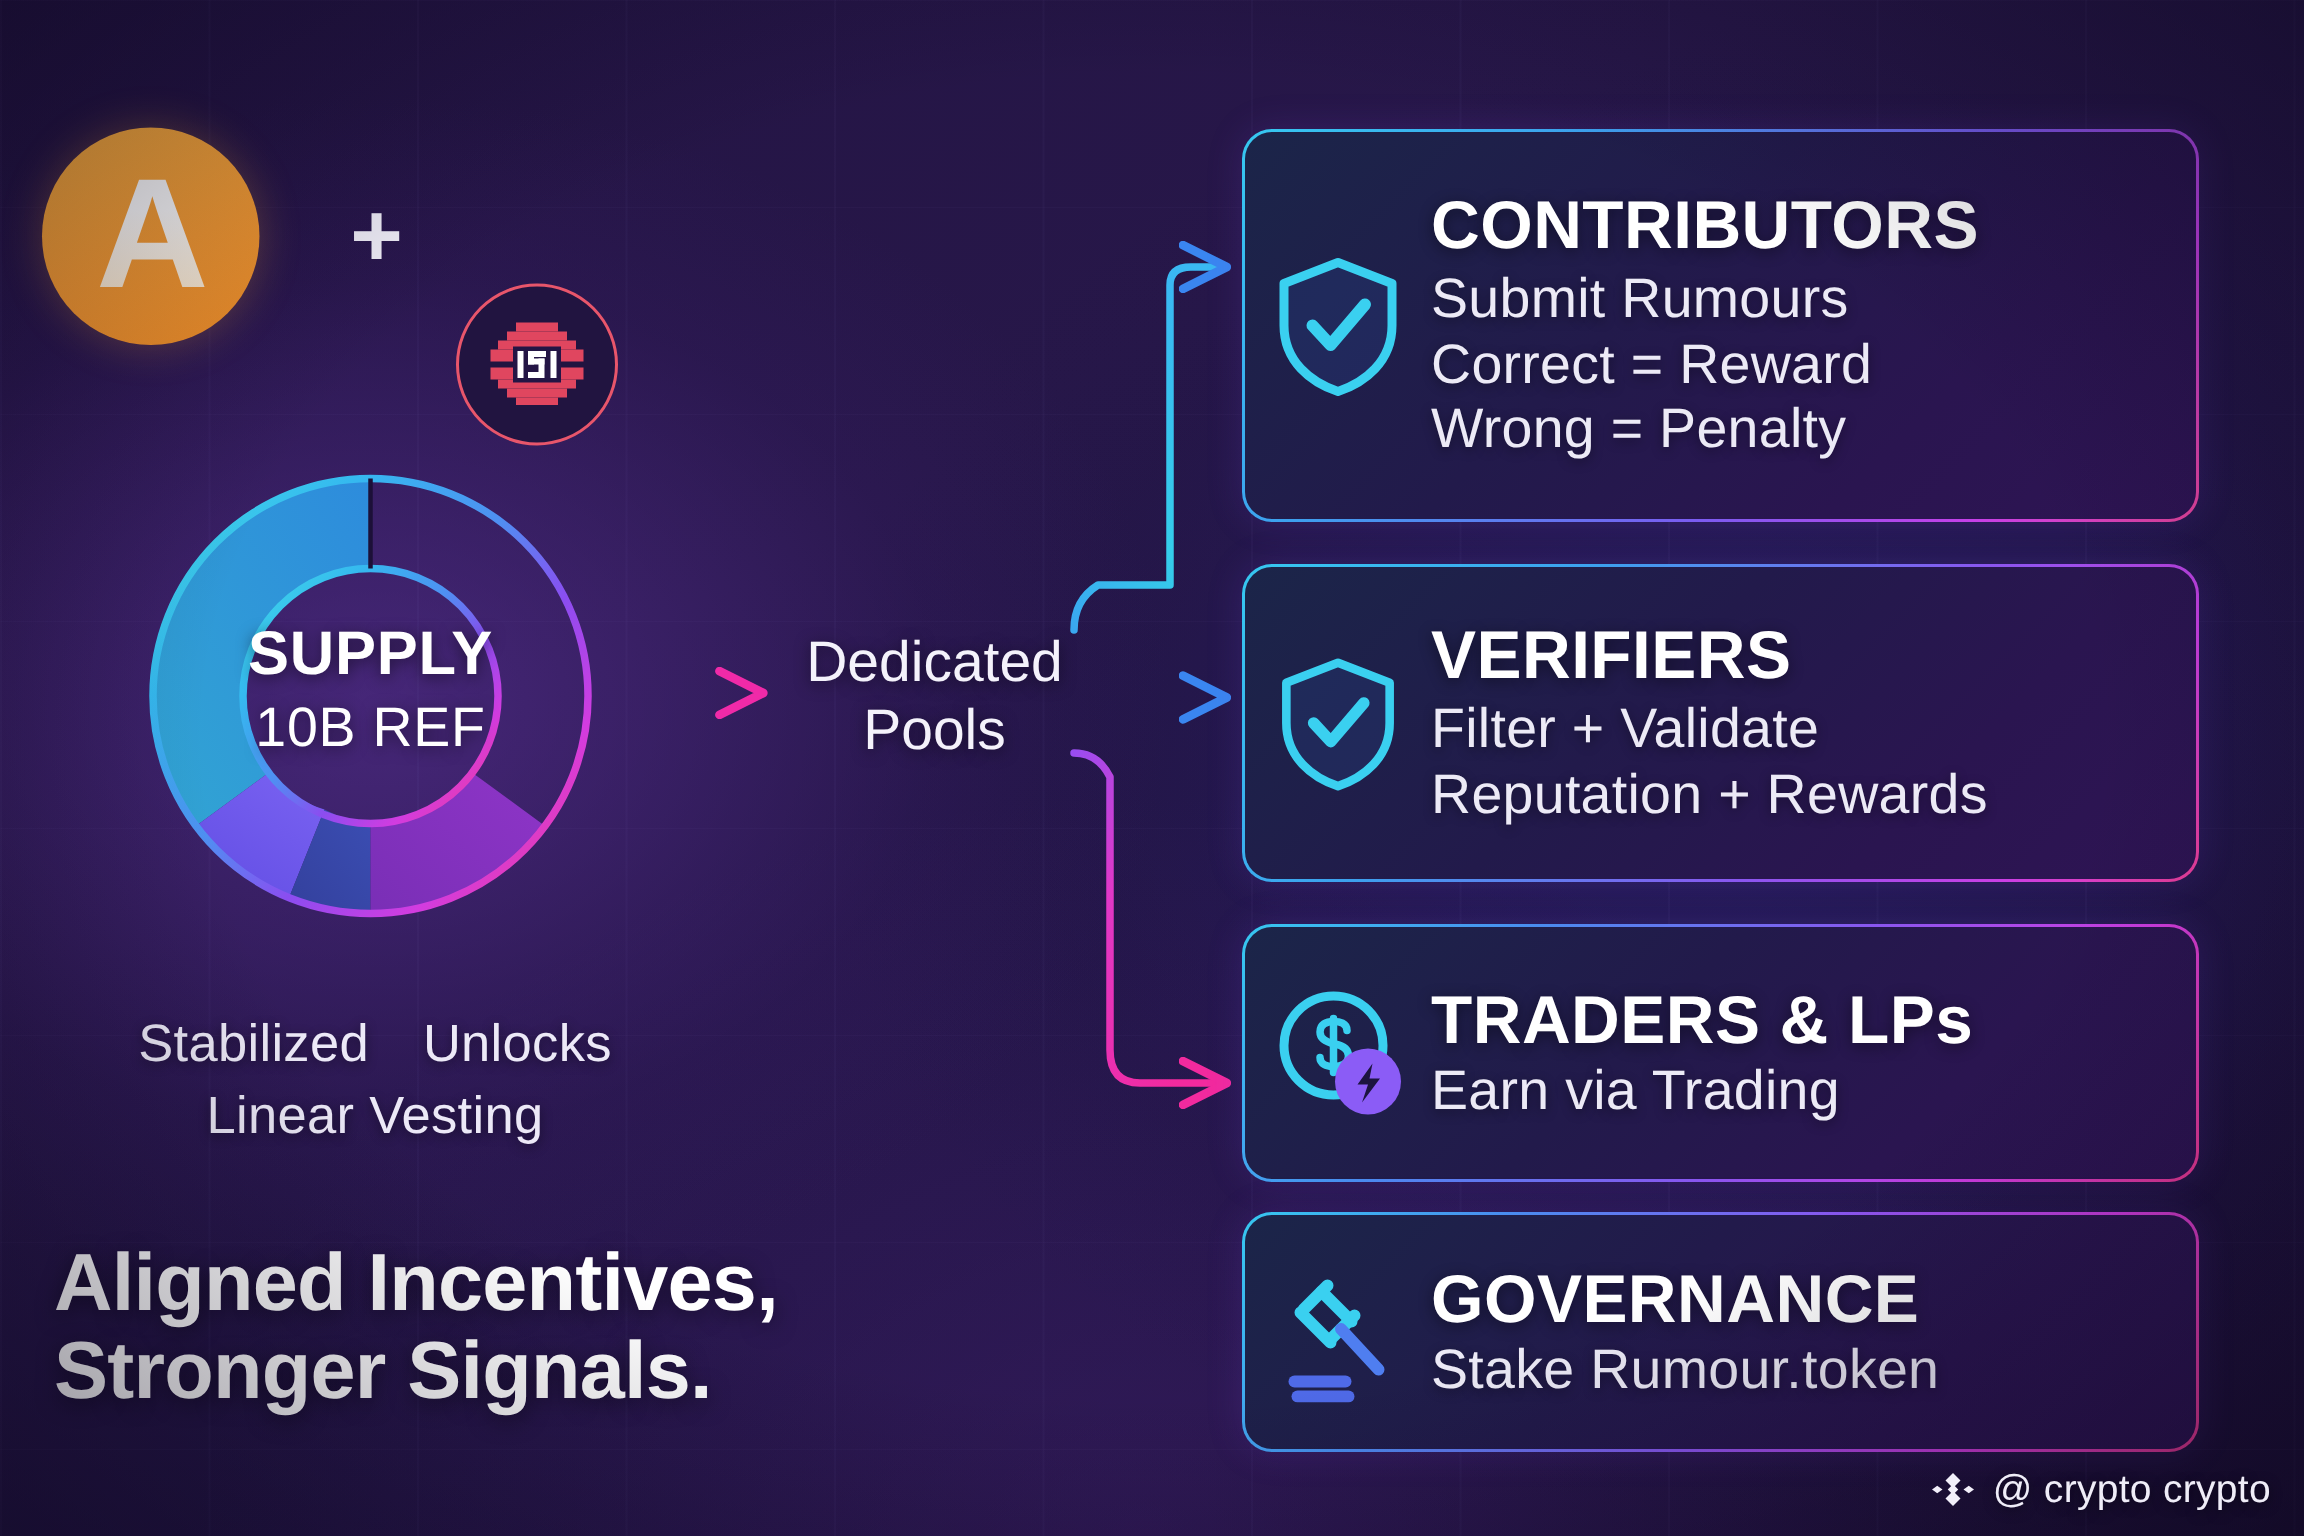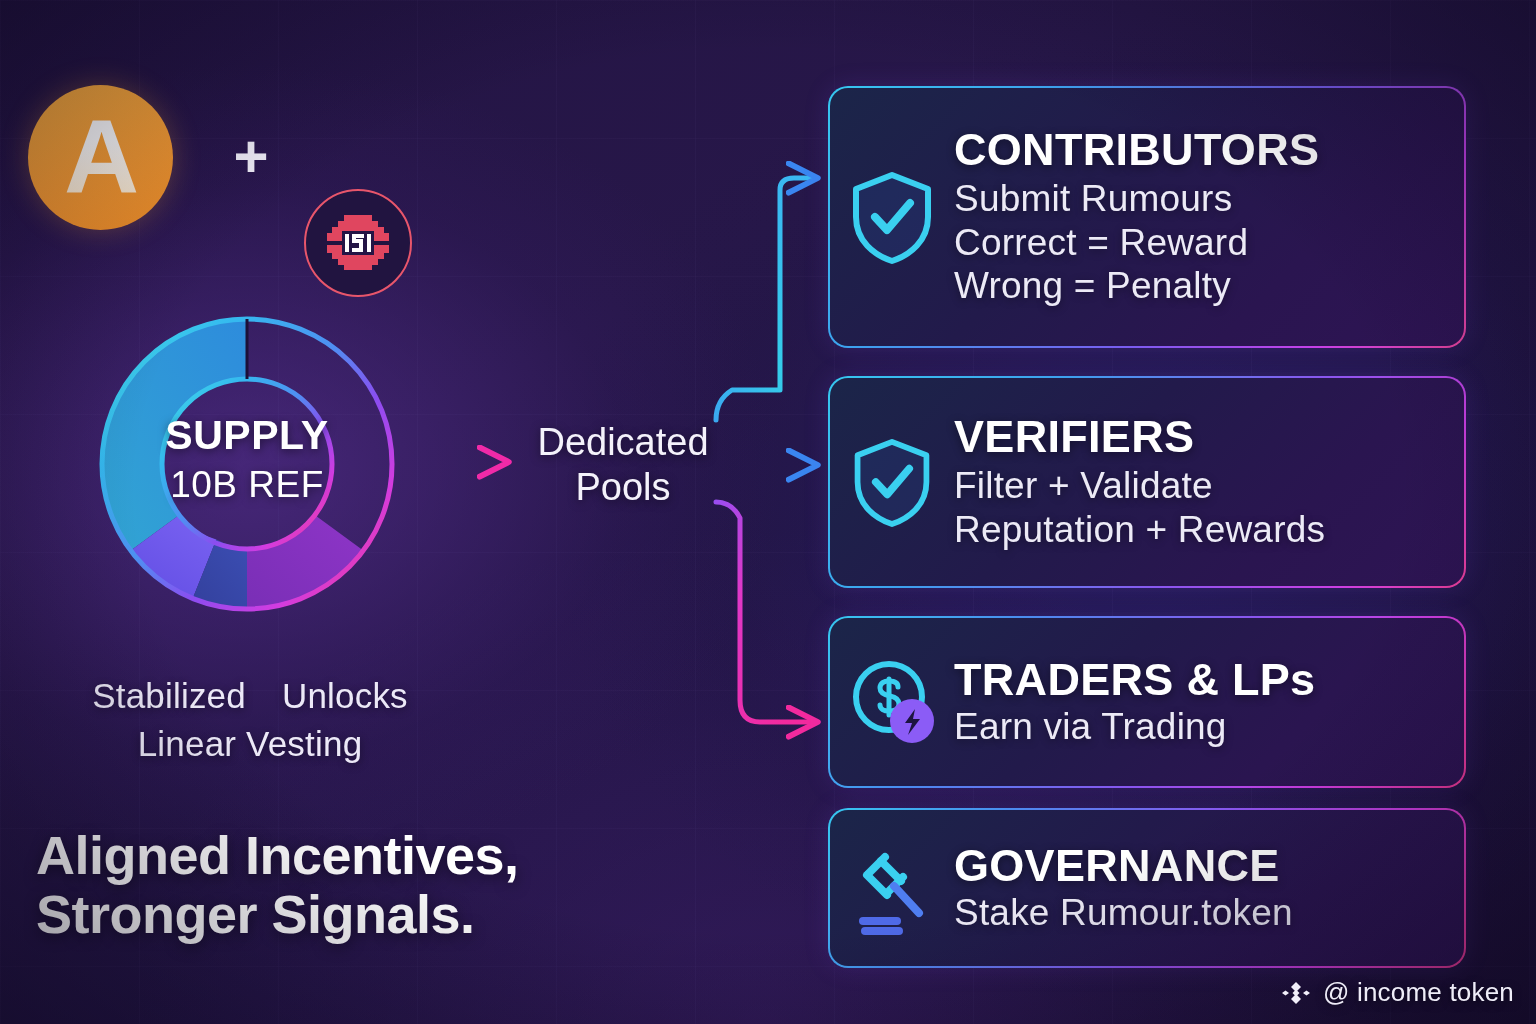--- a/index.html
+++ b/index.html
@@ -356,15 +356,15 @@
   <div id="wm">
     <svg width="30" height="30" viewBox="0 0 30 30">
       <g fill="#f2effa">
         <path d="M15 4 L20 9 L15 14 L10 9 Z"></path>
         <path d="M15 16 L20 21 L15 26 L10 21 Z"></path>
         <path d="M4.5 12.5 L8 15 L4.5 17.5 L1 15 Z"></path>
         <path d="M25.5 12.5 L29 15 L25.5 17.5 L22 15 Z"></path>
       </g>
       <path d="M15 11.5 L18.5 15 L15 18.5 L11.5 15 Z" fill="#f2effa"></path>
     </svg>
-    <span>@ income token</span>
+    <span>@ crypto crypto</span>
   </div>
 </div>
 
 </body></html>

